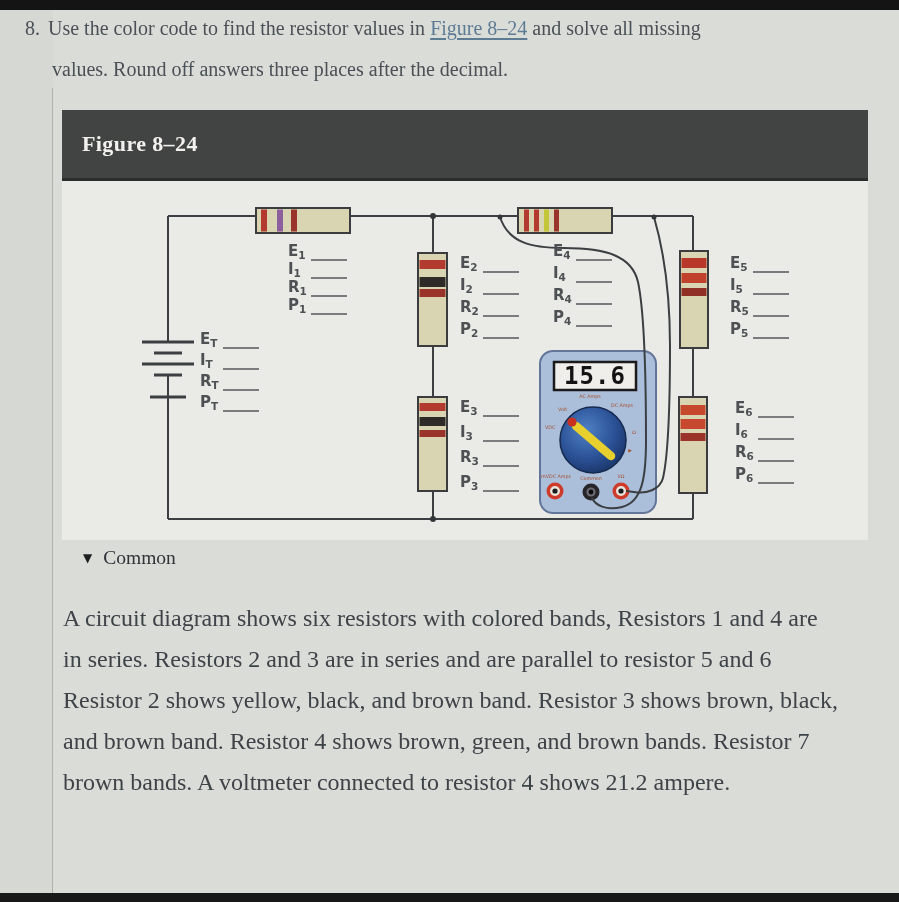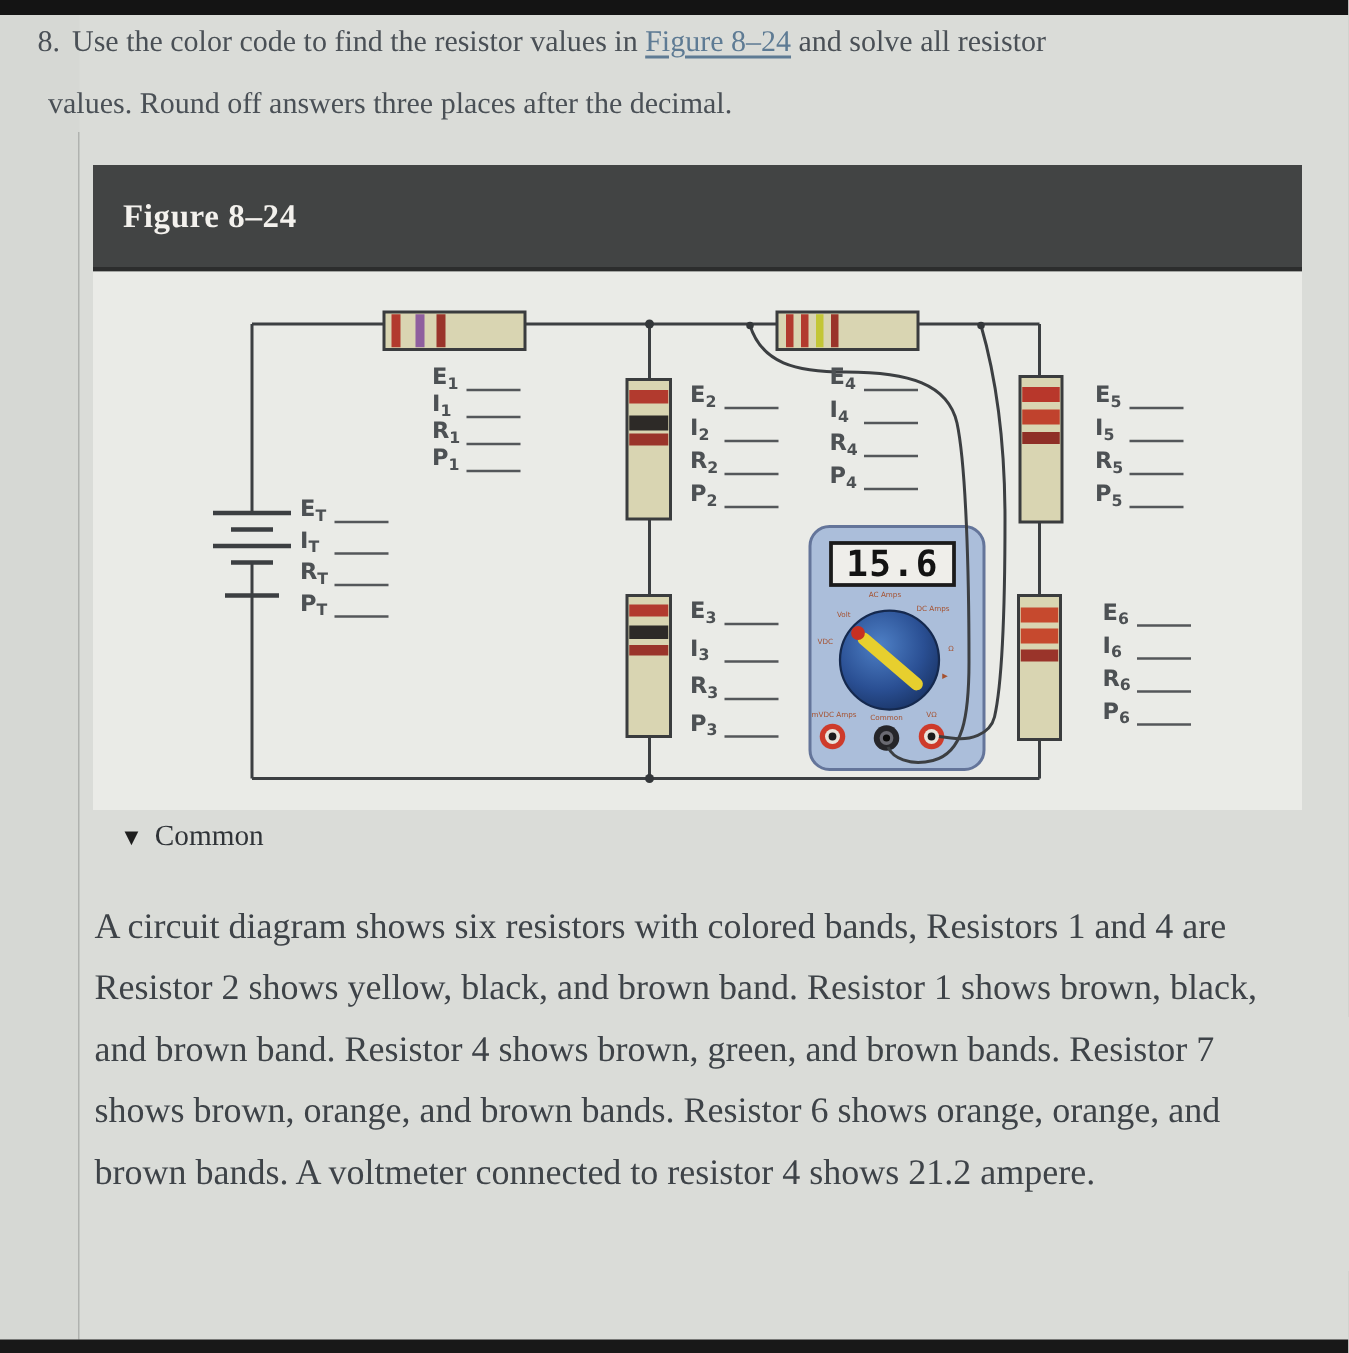--- a/index.html
+++ b/index.html
@@ -6,21 +6,21 @@
   .page{position:relative;width:899px;height:902px;background:#d6d8d4;overflow:hidden;
         font-family:"Liberation Serif","DejaVu Serif",serif;}
   .content-card{position:absolute;left:53px;top:10px;width:846px;height:883px;background:#dadcd8;}
   .topbar{position:absolute;left:0;top:0;width:899px;height:10px;background:#141414;}
   .bottombar{position:absolute;left:0;top:893px;width:899px;height:9px;background:#181818;}
   .vline{position:absolute;left:52px;top:88px;width:1px;height:805px;background:rgba(105,110,105,.35);}
 
   
   .question{position:absolute;left:25px;top:8px;width:860px;font-size:20px;color:#4a5056;}
   .qline{height:41px;line-height:41px;white-space:nowrap;}
-  .qline2{margin-left:7px;}
+  .qline2{margin-left:27px;}
   .qnum{margin-right:8px;}
   .figlink{color:#5e7b94;text-decoration:underline;text-underline-offset:3px;cursor:pointer;}
 
   
   .figure-card{position:absolute;left:62px;top:110px;width:806px;}
   .fig-header{height:68px;background:#424444;border-bottom:3px solid #2c2d2d;display:flex;align-items:center;}
   .fig-title{color:#f3f1ed;font-weight:bold;font-size:22px;letter-spacing:.4px;padding-left:20px;}
   .fig-body{position:relative;height:359px;background:#eaebe7;}
   .circuit{position:absolute;left:0;top:5px;}
 
@@ -46,21 +46,21 @@
 <div class="page">
   <div class="content-card"></div>
   <div class="vline"></div>
   <div class="topbar"></div>
   <div class="bottombar"></div>
 
   <div class="question">
     <div class="qline">
       <span class="qnum">8.</span><span>Use the color code to find the resistor values in</span>
       <span class="figlink">Figure 8–24</span>
-      <span>and solve all resistor</span>
+      <span>and solve all missing</span>
     </div>
     <div class="qline qline2">values. Round off answers three places after the decimal.</div>
   </div>
 
   <div class="figure-card">
     <div class="fig-header">
       <span class="fig-title">Figure 8–24</span>
     </div>
     <div class="fig-body">
       <svg class="circuit" width="806" height="354" viewBox="0 0 806 354" xmlns="http://www.w3.org/2000/svg">
@@ -235,18 +235,18 @@
     </div>
   </div>
 
   <div class="details">
     <span class="tri">▼</span>
     <span>Common</span>
   </div>
 
   <div class="desc" id="desc">
       <div class="dline">A circuit diagram shows six resistors with colored bands, Resistors 1 and 4 are</div>
-      <div class="dline">Resistor 2 shows yellow, black, and brown band. Resistor 1 shows brown, black,</div>
+      <div class="dline">in series. Resistors 2 and 3 are in series and are parallel to resistor 5 and 6</div>
+      <div class="dline">Resistor 2 shows yellow, black, and brown band. Resistor 3 shows brown, black,</div>
       <div class="dline">and brown band. Resistor 4 shows brown, green, and brown bands. Resistor 7</div>
-      <div class="dline">shows brown, orange, and brown bands. Resistor 6 shows orange, orange, and</div>
       <div class="dline">brown bands. A voltmeter connected to resistor 4 shows 21.2 ampere.</div>
     </div>
 </div>
 
 </body></html>

